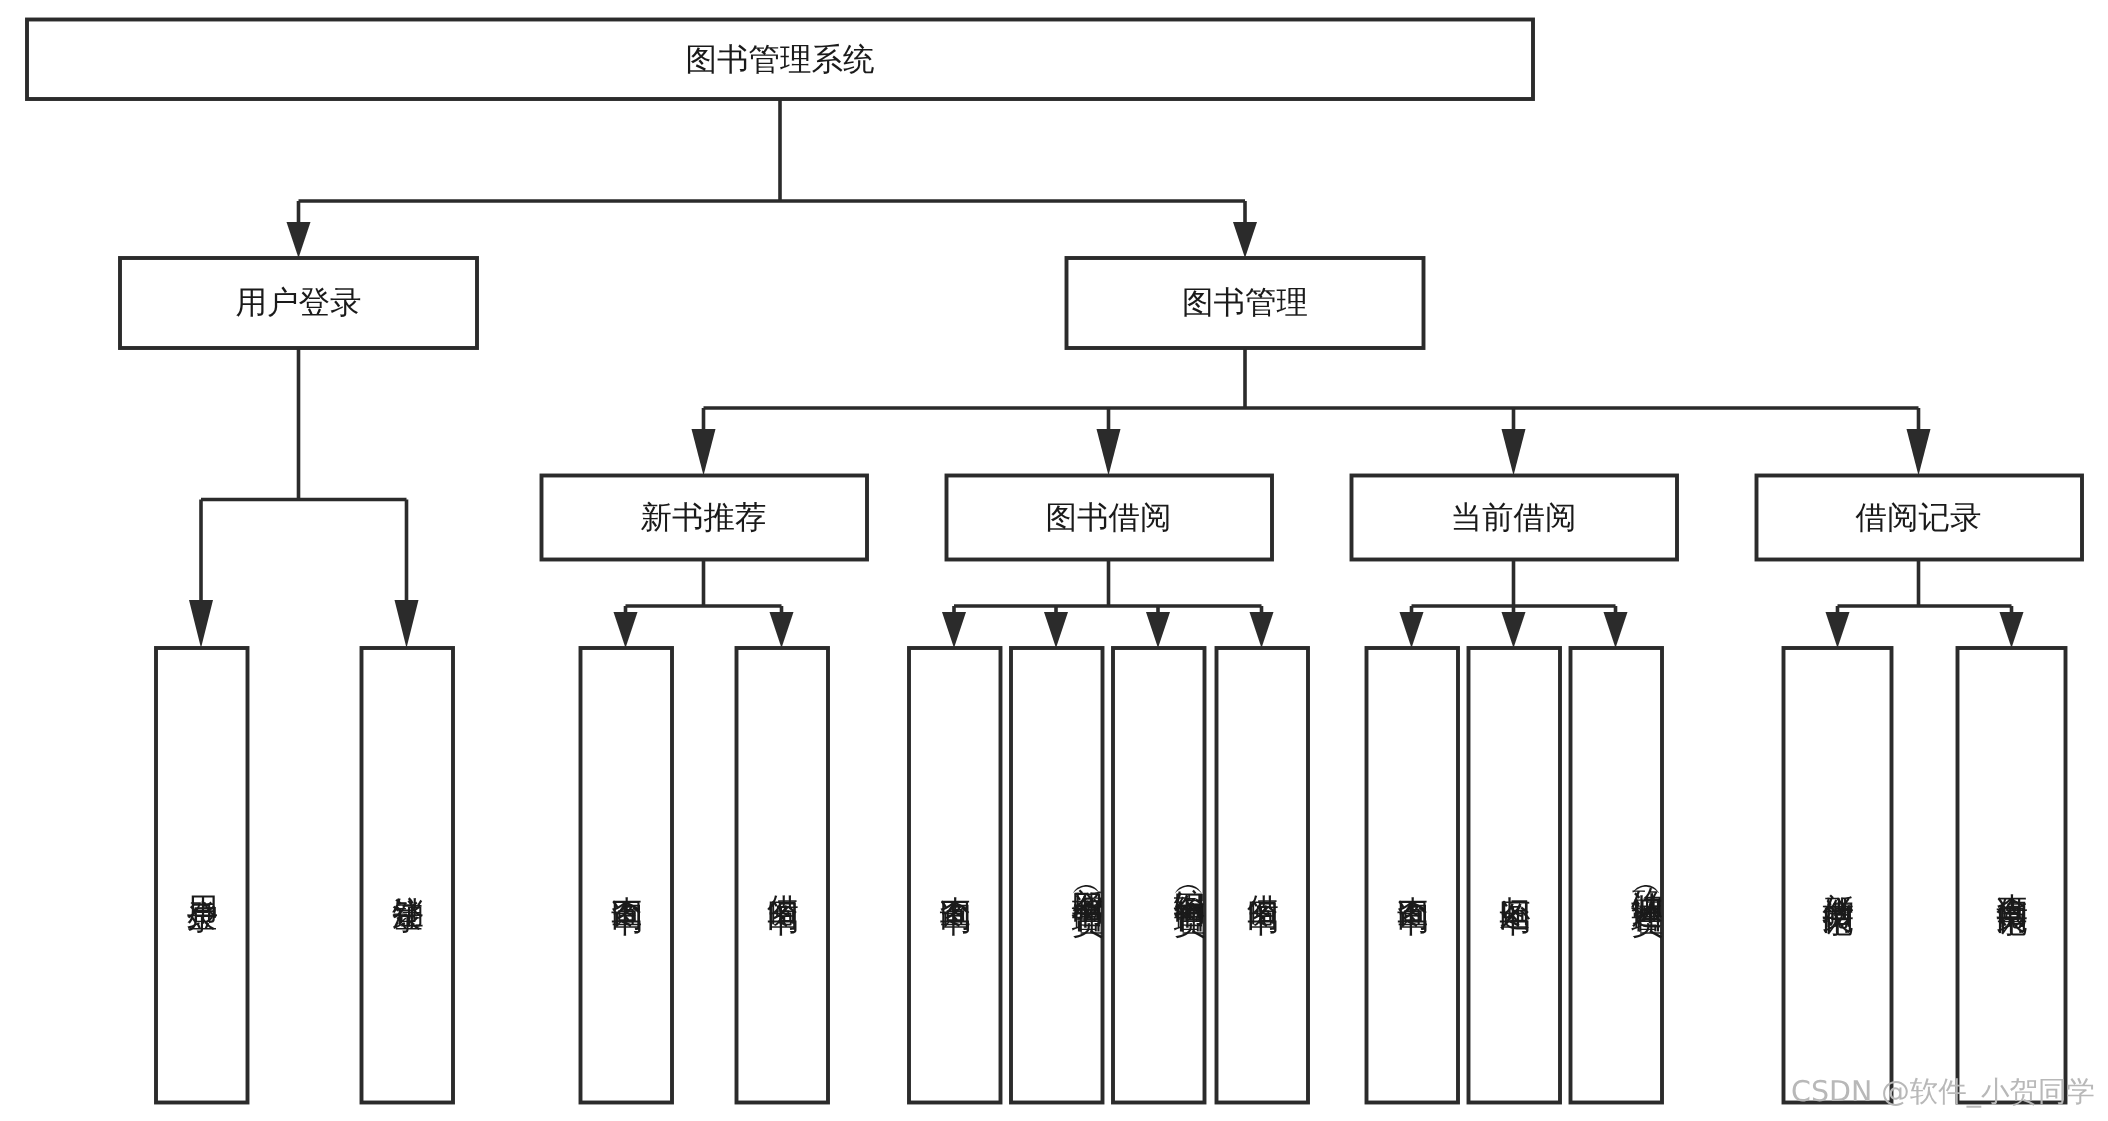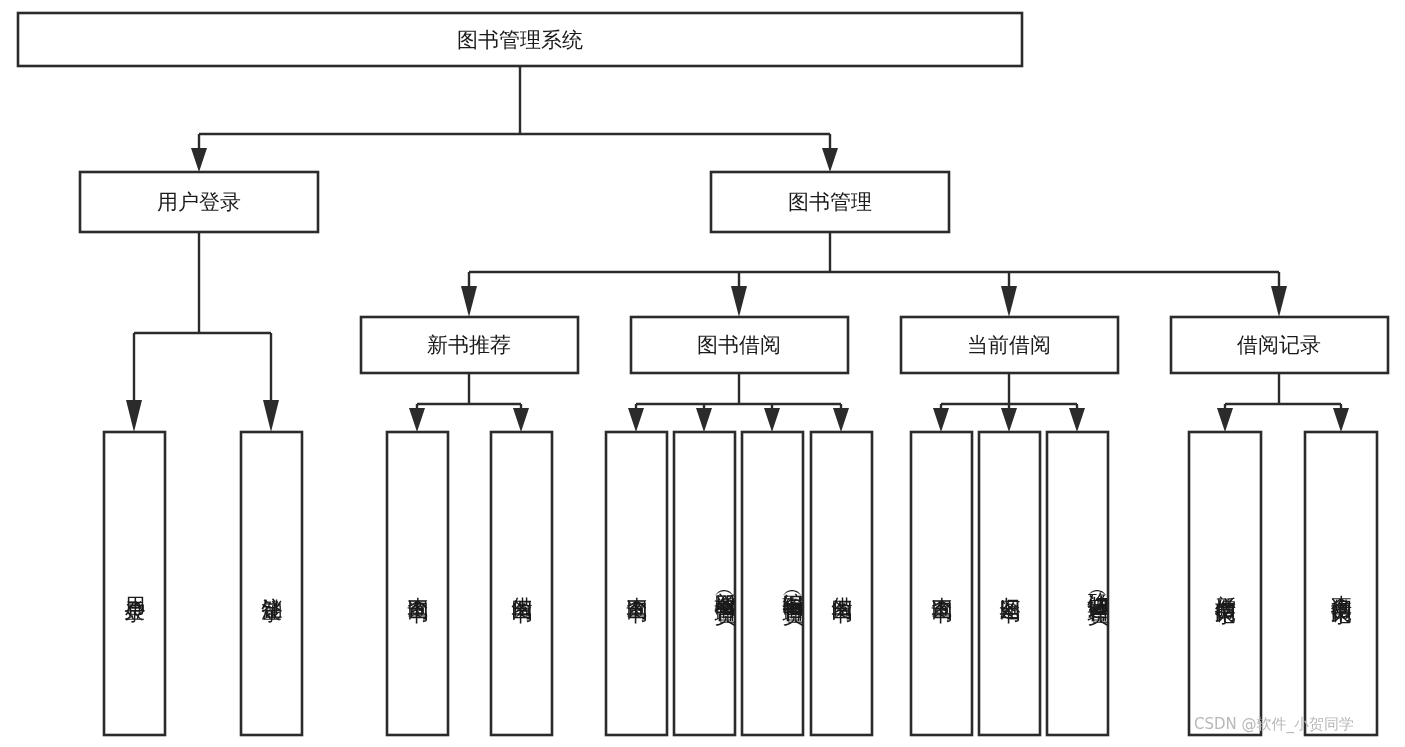--- a/index.html
+++ b/index.html
@@ -57,21 +57,21 @@
     text-orientation: upright;
     letter-spacing: 2px;
     line-height: 1;
     white-space: nowrap;
     text-align: center;
     pointer-events: none;
   }
   .watermark {
     position: absolute;
     font-family: "DejaVu Sans", "Liberation Sans", sans-serif;
-    font-size: 15px;
+    font-size: 19px;
     color: #b8b8b8;
     white-space: nowrap;
   }
 </style>
 </head>
 <body>
 
 <div id="diagram-root">
 
   <svg id="tree-svg" viewBox="0 0 1405 747" xmlns="http://www.w3.org/2000/svg">

